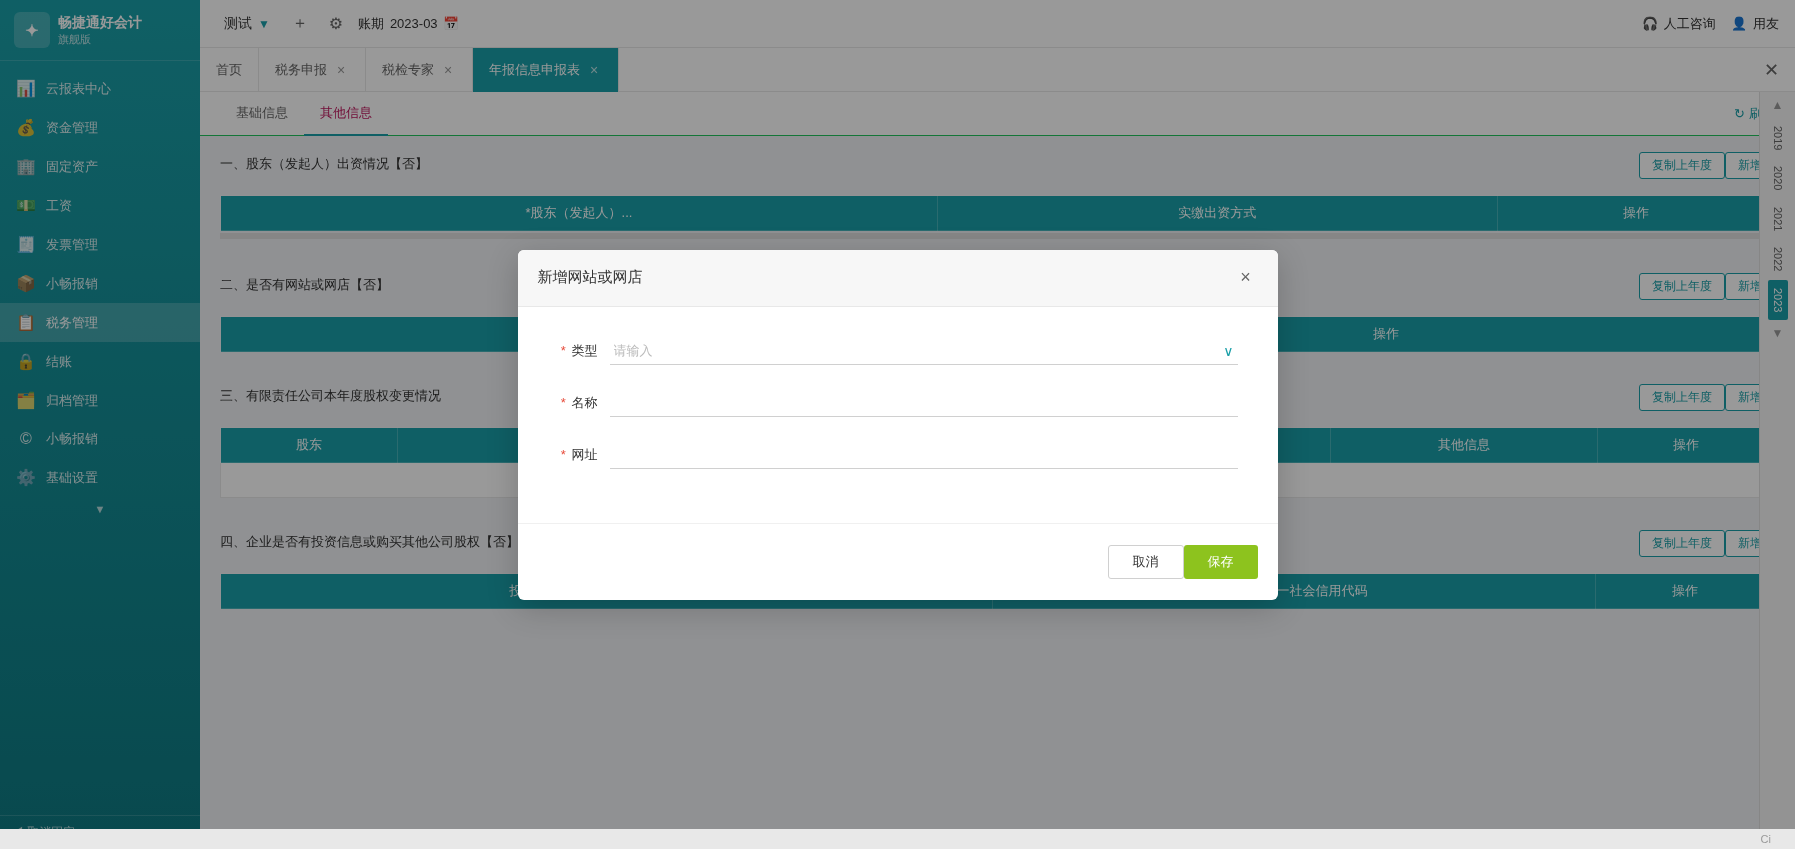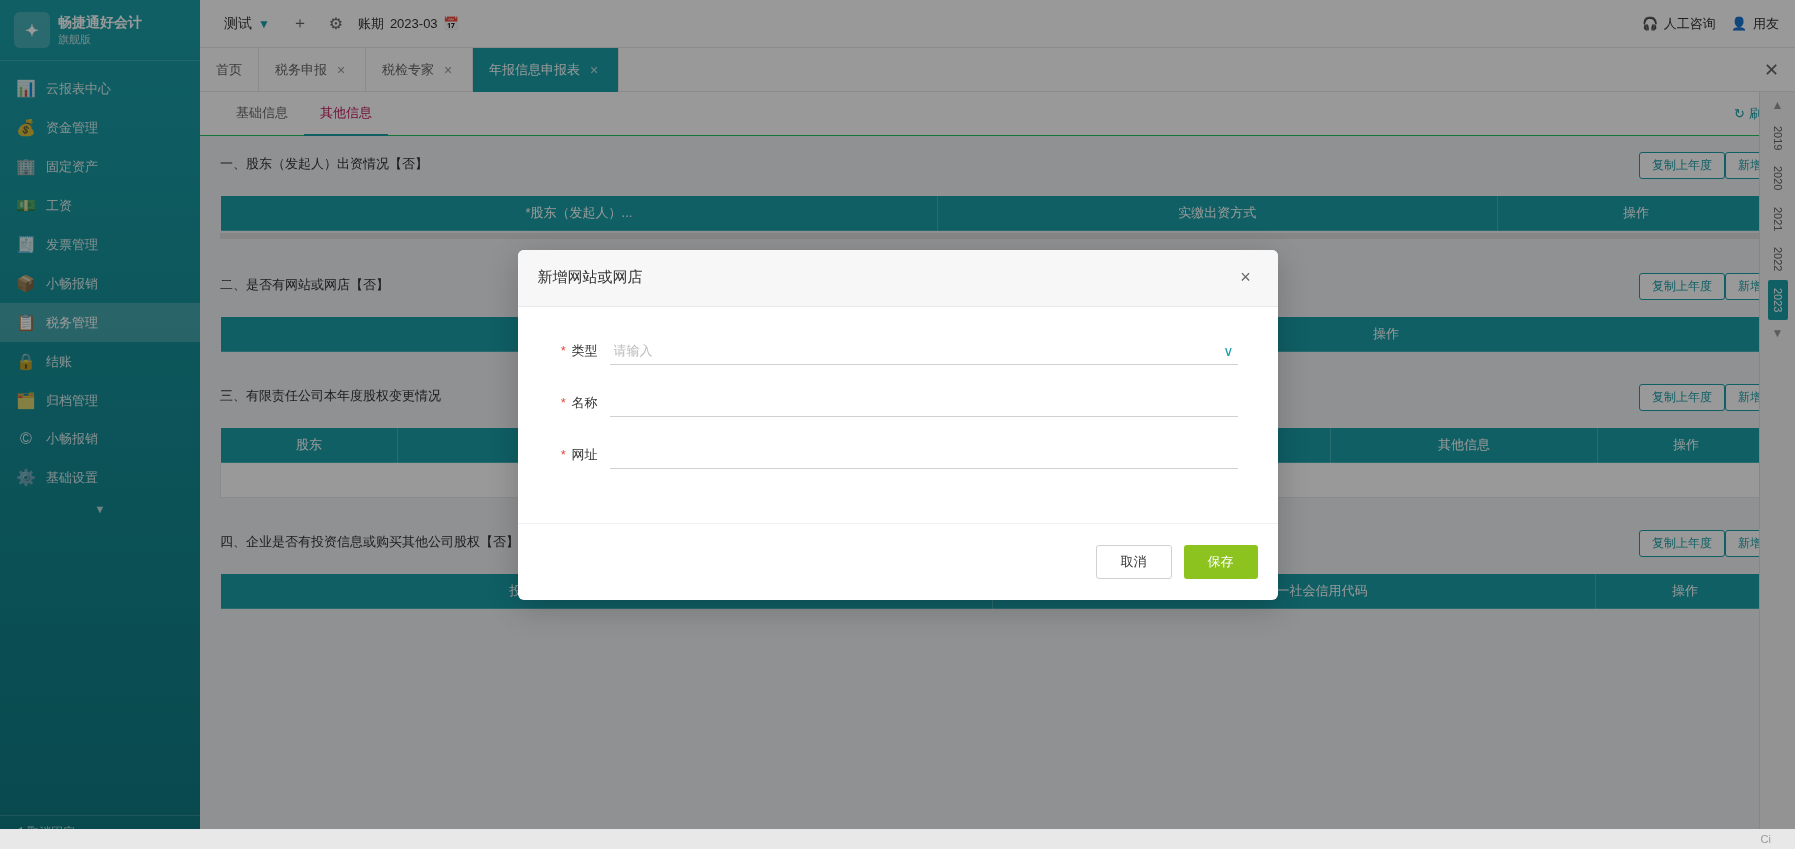--- a/index.html
+++ b/index.html
@@ -208,21 +208,21 @@
     .form-input {
       width: 100%; border: none; border-bottom: 1px solid #d0d0d0; padding: 6px 28px 6px 4px;
       font-size: 13px; color: #a16207; outline: none; background: transparent;
     }
     .form-input::placeholder { color: #bbb; }
     .form-dropdown-arrow {
       position: absolute; right: 4px; top: 50%; transform: translateY(-50%);
       color: #1a9fa8; font-size: 14px; cursor: pointer;
     }
     .dialog-footer {
-      padding: 21px 20px; display: flex; justify-content: flex-end; gap: 12px;
+      padding: 21px 20px; display: flex; justify-content: flex-end; 
       border-top: 1px solid #f0f0f0;
     }
     .btn-cancel {
       padding: 7px 24px; border: 1px solid #d0d0d0; background: white;
       color: #333; border-radius: 3px; cursor: pointer; font-size: 13px;
     }
     .btn-save {
       padding: 7px 24px; border: none; background: #8dc31e;
       color: white; border-radius: 3px; cursor: pointer; font-size: 13px; font-weight: 500;
     }

